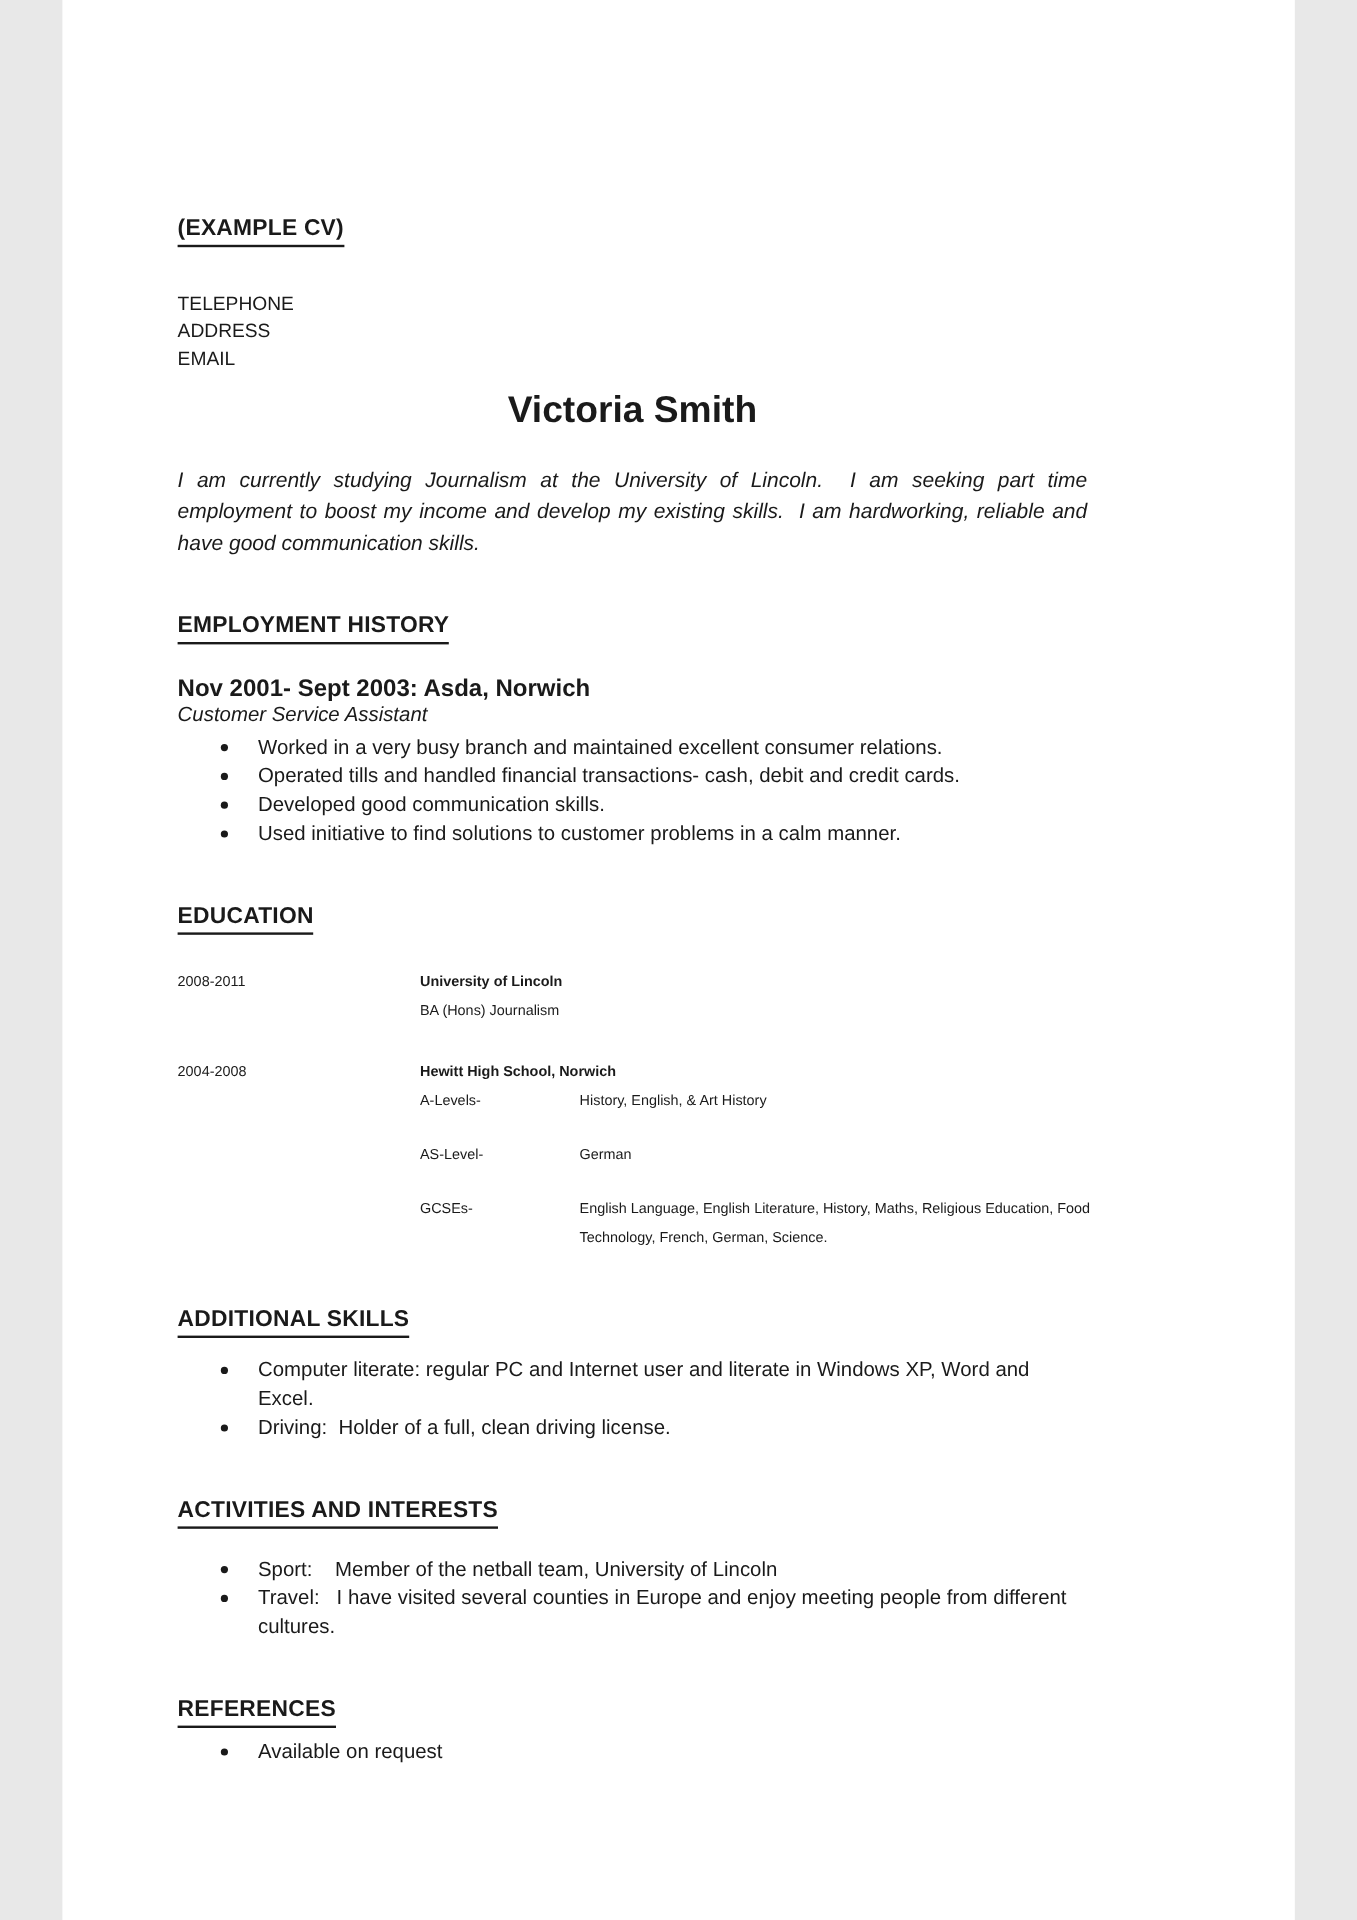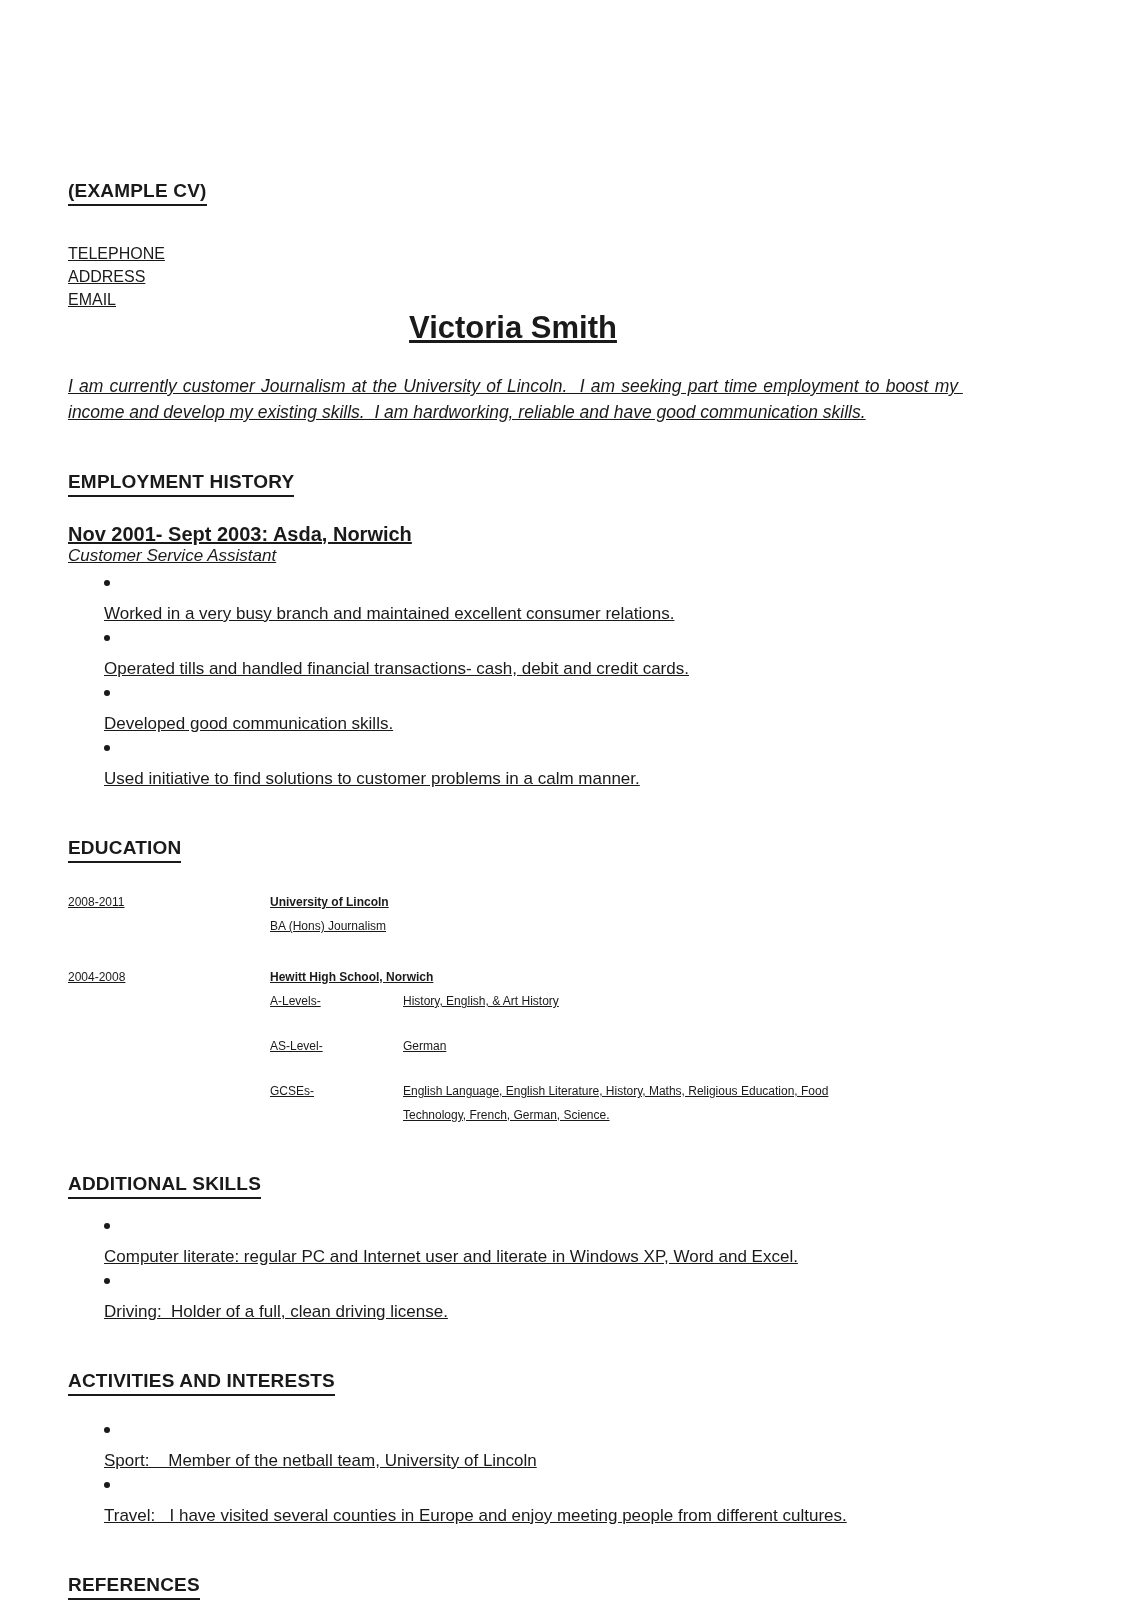--- a/index.html
+++ b/index.html
@@ -1,28 +1,27 @@
 <!DOCTYPE html>
 <html><head>
 <meta charset="utf-8">
 <style>
   * { margin: 0; padding: 0; box-sizing: border-box; }
   html, body { background: #e8e8e8; }
   body { font-family: "Liberation Sans", sans-serif; }
 
   .page {
     position: relative;
-    width: 1131px;
+    width: 1027px;
     height: 1600px;
     margin: 0 auto;
     background: #ffffff;
     color: #1a1a1a;
-    padding: 180px 173px 60px 68px;
+    padding: 180px 173px 60px 96px;
     overflow: hidden;
-    text-decoration: underline;
   }
 
   
   .heading {
     font-size: 19px;
     font-weight: bold;
     letter-spacing: 0.2px;
   }
   .heading .underline {
     display: inline-block;
@@ -30,20 +29,21 @@
     padding-bottom: 2px;
   }
 
   .contact {
     margin-top: 36px;
     font-size: 16px;
     line-height: 23px;
   }
 
   .name {
+    margin-top: 14px;
     text-align: center;
     font-size: 31px;
     font-weight: bold;
     line-height: 34px;
   }
 
   .summary {
     margin-top: 28px;
     font-style: italic;
     font-size: 17.5px;
@@ -66,21 +66,20 @@
     line-height: 22px;
   }
 
   .bullets { margin-top: 4px; }
   .bullet-row {
     display: flex;
     align-items: flex-start;
     margin-left: 36px;
     font-size: 17px;
     line-height: 24px;
-    flex-direction: column;
   }
   .bullet-marker {
     flex: 0 0 31px;
     padding-top: 9px;
   }
   .bullet-marker::before {
     content: "";
     display: block;
     width: 6px;
     height: 6px;
@@ -117,21 +116,21 @@
   </div>
 
   <div class="contact">
     <div>TELEPHONE</div>
     <div>ADDRESS</div>
     <div>EMAIL</div>
   </div>
 
   <div class="name">Victoria Smith</div>
 
-  <p class="summary">I am currently customer Journalism at the University of Lincoln.  I am seeking part time employment to boost my income and develop my existing skills.  I am hardworking, reliable and have good communication skills.</p>
+  <p class="summary">I am currently studying Journalism at the University of Lincoln.  I am seeking part time employment to boost my income and develop my existing skills.  I am hardworking, reliable and have good communication skills.</p>
 
   <div class="section">
     <div class="heading">
       <span class="underline">EMPLOYMENT HISTORY</span>
     </div>
     <div class="job-title">Nov 2001- Sept 2003: Asda, Norwich</div>
     <div class="job-role">Customer Service Assistant</div>
     <div class="bullets">
       <div class="bullet-row">
         <span class="bullet-marker"></span>

